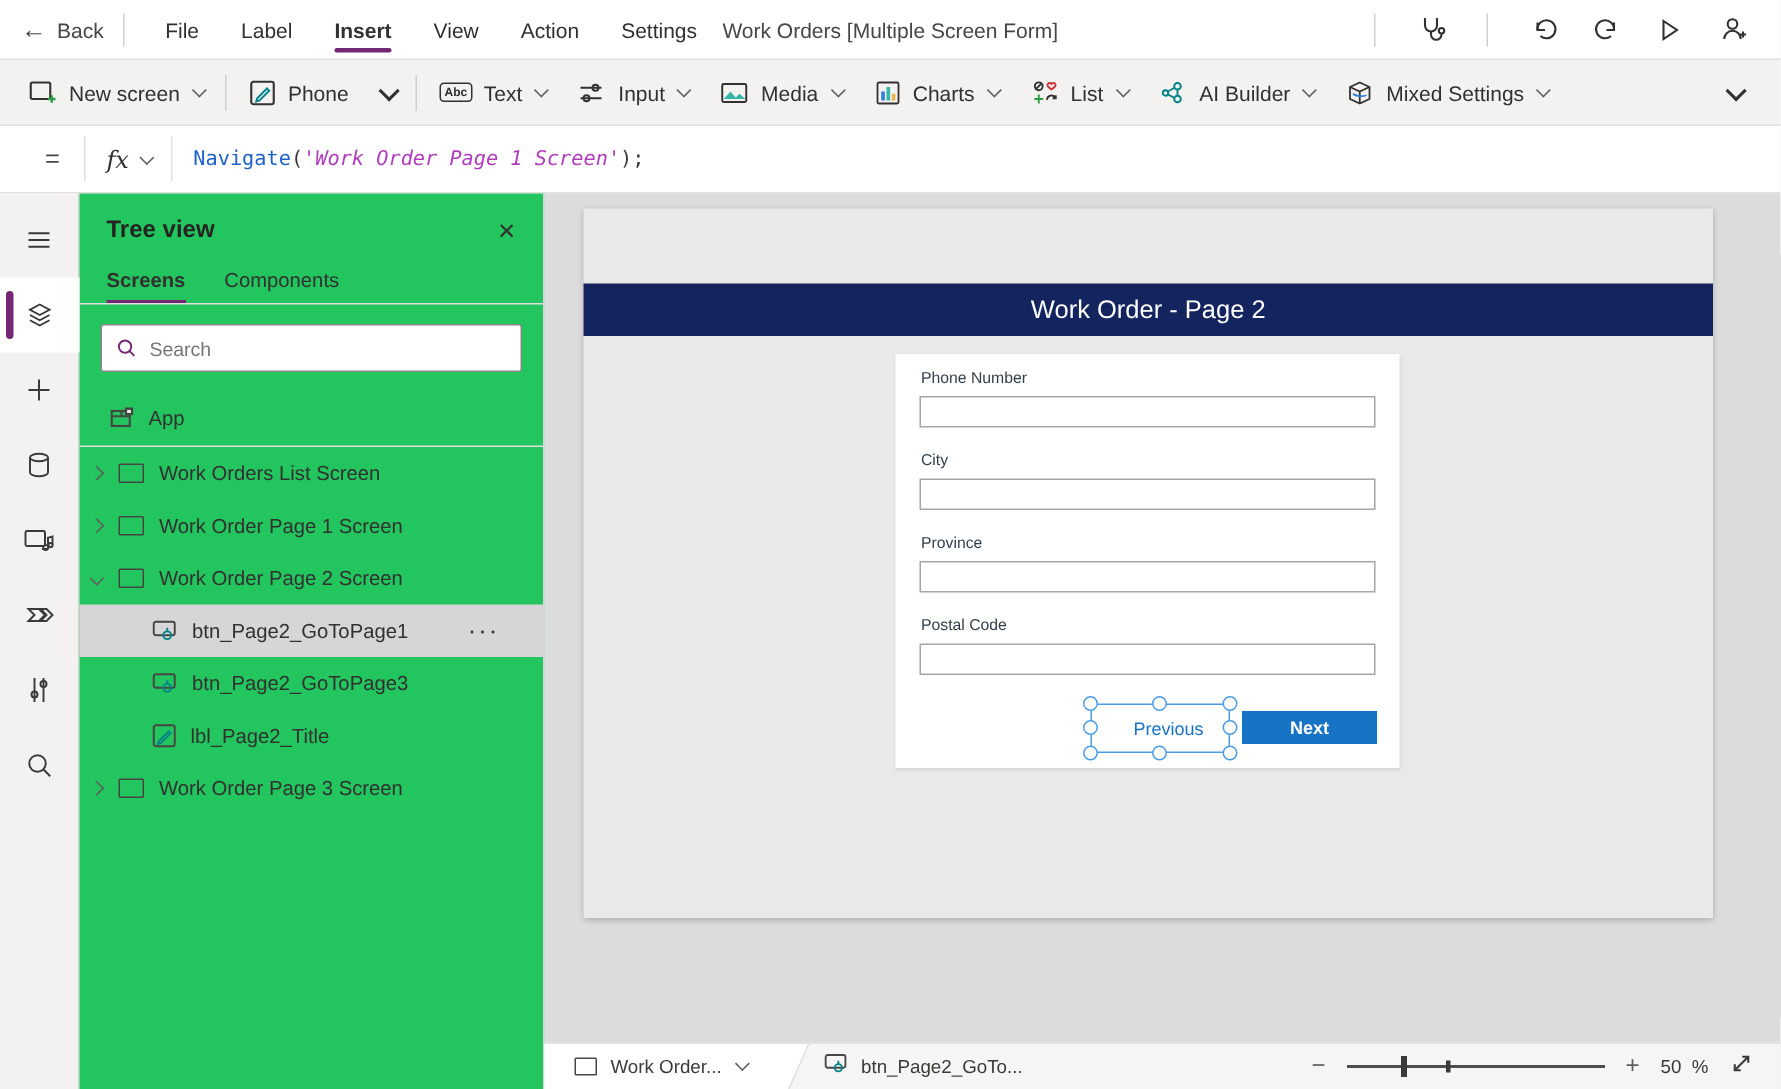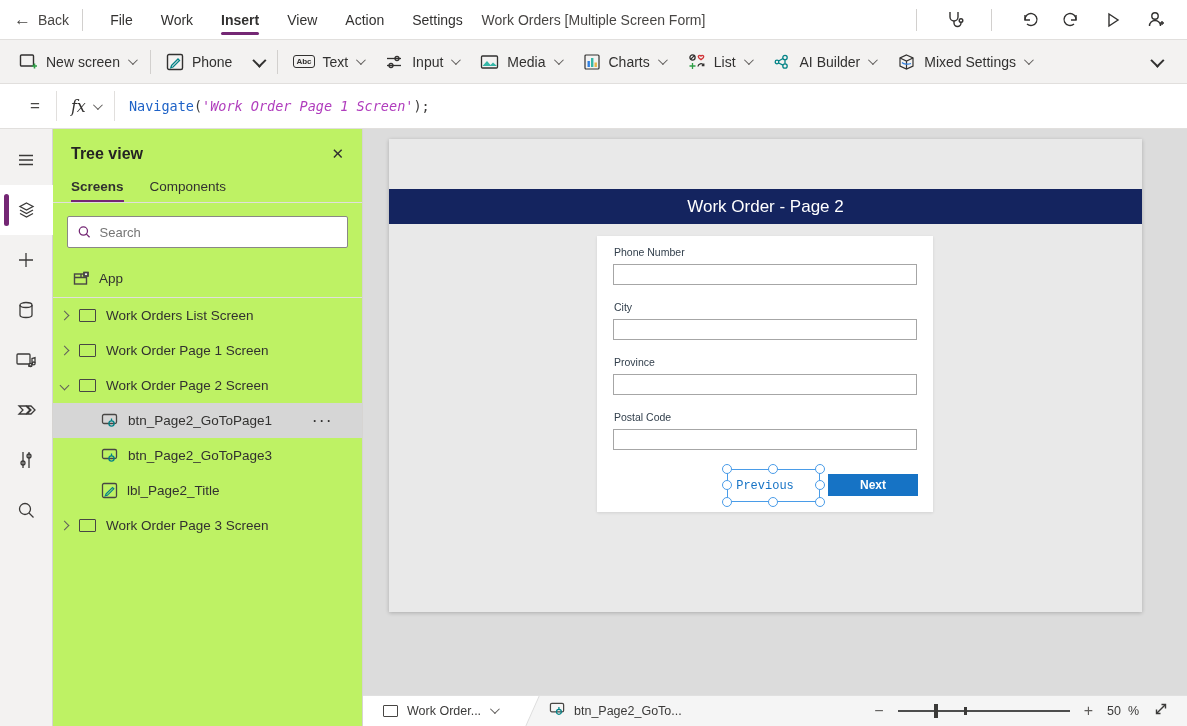--- a/index.html
+++ b/index.html
@@ -60,21 +60,21 @@
     display:flex; flex-direction:column; align-items:center; }
   .rail-btn { width:53px; height:50px; display:flex; align-items:center; justify-content:center;
     cursor:pointer; position:relative; }
   .rail-btn svg { stroke:#3b3a39; fill:none; stroke-width:1.3; }
   .rail-btn.first { margin-top:6px; }
   .rail-btn.selected { background:#fff; }
   .rail-btn.selected::before { content:""; position:absolute; left:4px; top:9px; bottom:9px;
     width:5px; border-radius:3px; background:#742774; }
 
   
-  .tree-panel { width:310px; background:#bef264; border-right:1px solid #d6d4d2;
+  .tree-panel { width:310px; background:#22c55e; border-right:1px solid #d6d4d2;
     display:flex; flex-direction:column; }
   .tp-header { display:flex; align-items:center; justify-content:space-between;
     padding:16px 18px 10px 18px; }
   .tp-title { font-size:16px; font-weight:bold; color:#252423; }
   .tp-close { font-size:15px; color:#323130; cursor:pointer; }
   .tp-tabs { display:flex; gap:26px; padding:0 18px; border-bottom:1px solid #e1dfdd; }
   .tp-tab { font-size:13.5px; color:#323130; padding:6px 0 8px 0; position:relative; cursor:pointer; }
   .tp-tab.active { font-weight:bold; }
   .tp-tab.active::after { content:""; position:absolute; left:0; right:0; bottom:0;
     height:2.5px; background:#742774; }
@@ -108,23 +108,23 @@
   .screen-header-title { color:#fff; font-size:17px; }
   .form-card { position:absolute; left:208px; top:97px; width:336px; height:276px;
     background:#fff; box-shadow:0 1px 3px rgba(0,0,0,.10); }
   .f-label { position:absolute; left:17px; font-size:10.5px; color:#33404d; }
   .f-input { position:absolute; left:16px; width:304px; height:21px; background:#fff;
     border:1px solid #a6a6a6; font-size:11px; padding:0 6px; outline:none;
     font-family:"Liberation Sans", sans-serif; }
   .btn-next { position:absolute; left:231px; top:238px; width:90px; height:22px;
     background:#1673c5; border:none; color:#fff; font-weight:bold; font-size:12px;
     font-family:"Liberation Sans", sans-serif; cursor:pointer; }
-  .btn-prev { position:absolute; left:130px; top:239px; width:76px; height:22px;
+  .btn-prev { position:absolute; left:144px; top:239px; width:76px; height:22px;
     background:#fff; border:none; color:#1673c5; font-size:12px;
-    font-family:Liberation Mono, monospace; cursor:pointer; }
+    font-family:Liberation Sans, sans-serif; cursor:pointer; }
   .sel-rect { position:absolute; left:130px; top:233px; width:93px; height:33px;
     border:1.5px solid #4a9ce8; pointer-events:none; }
   .handle { position:absolute; width:10px; height:10px; border-radius:50%;
     background:#fff; border:1.5px solid #4a9ce8; pointer-events:auto; cursor:pointer; }
 
   
   .status-bar { height:38px; background:#f5f5f5; border-top:1px solid #e0e0e0;
     display:flex; align-items:center; font-size:12.5px; color:#3b3a39; position:relative; }
   .sb-left { height:100%; background:#fff; display:flex; align-items:center;
     padding:0 10px 0 20px; gap:9px; position:relative; width:158px; cursor:pointer; }
@@ -144,21 +144,21 @@
 <body>
 
 <div class="topbar">
   <div class="back-group">
     <span class="back-arrow">←</span>
     <span>Back</span>
   </div>
   <div class="tb-divider"></div>
   <div class="menu-items">
     <div class="menu-item">File</div>
-    <div class="menu-item">Work</div>
+    <div class="menu-item">Label</div>
     <div class="menu-item active">Insert</div>
     <div class="menu-item">View</div>
     <div class="menu-item">Action</div>
     <div class="menu-item">Settings</div>
   </div>
   <div class="tb-title">Work Orders [Multiple Screen Form]</div>
   <div class="tb-right">
     <div class="tb-divider"></div>
     <div class="tb-icon-btn">
       <svg width="19" height="19" viewBox="0 0 19 19">

